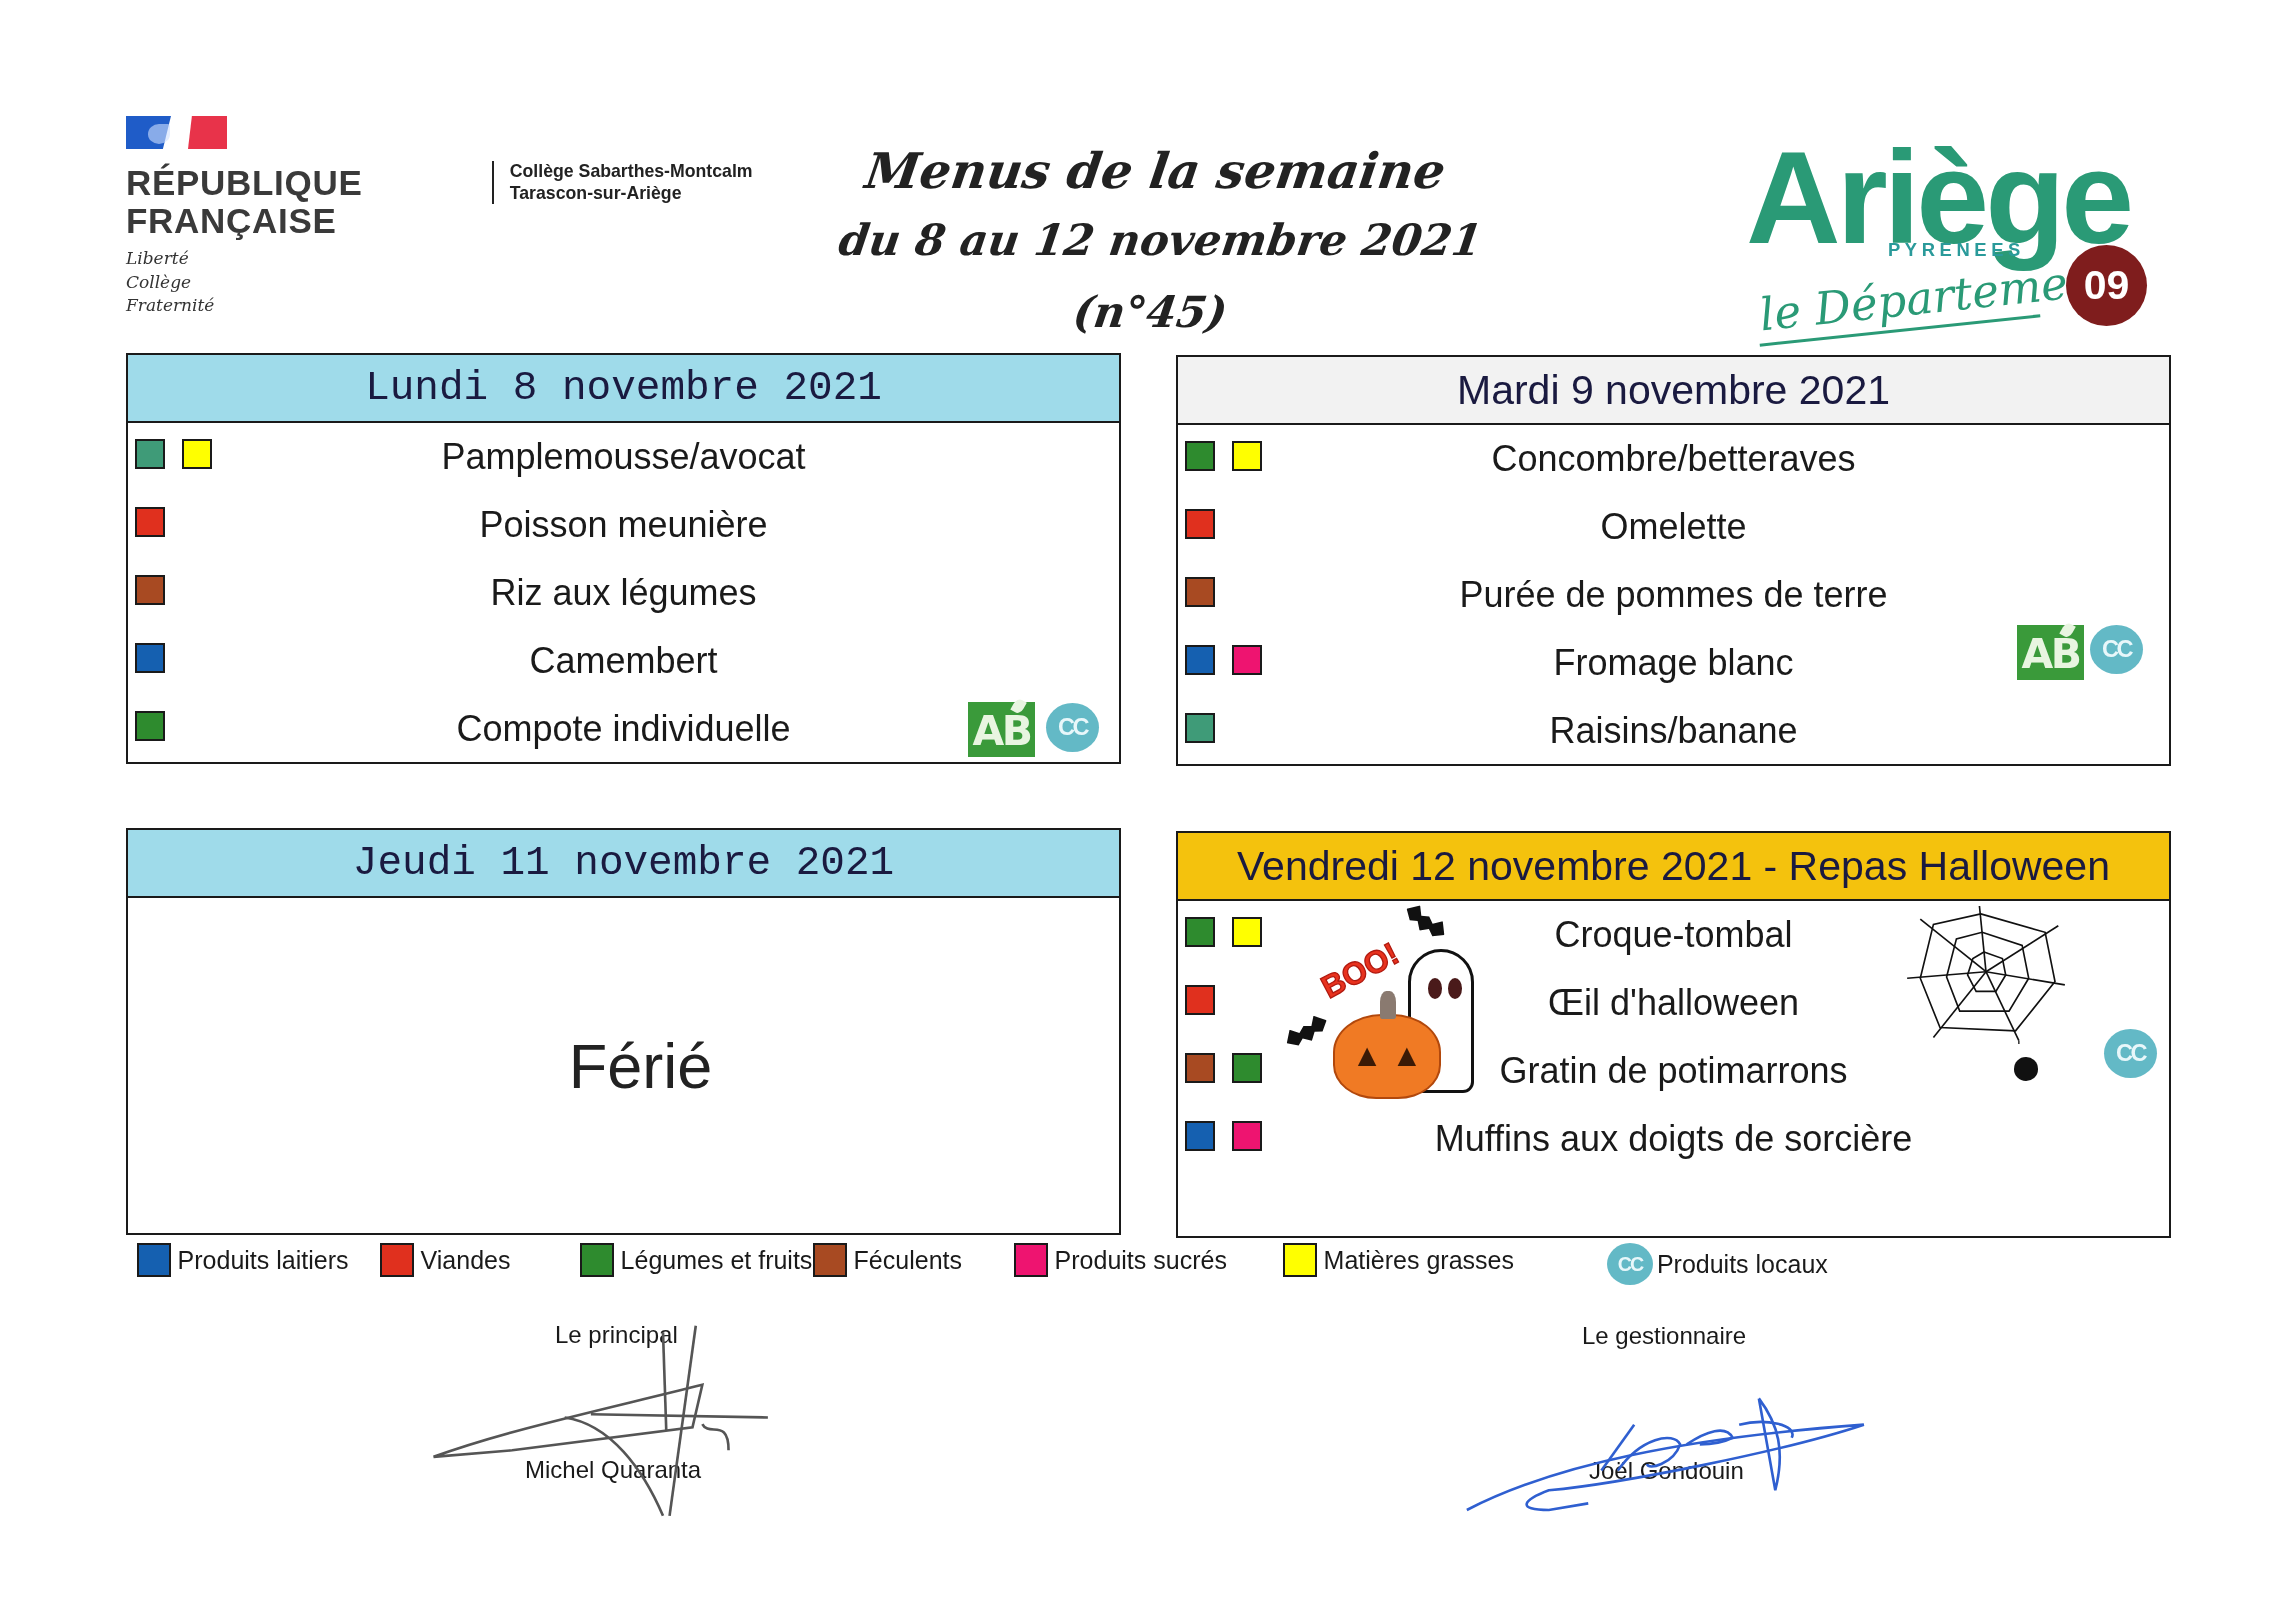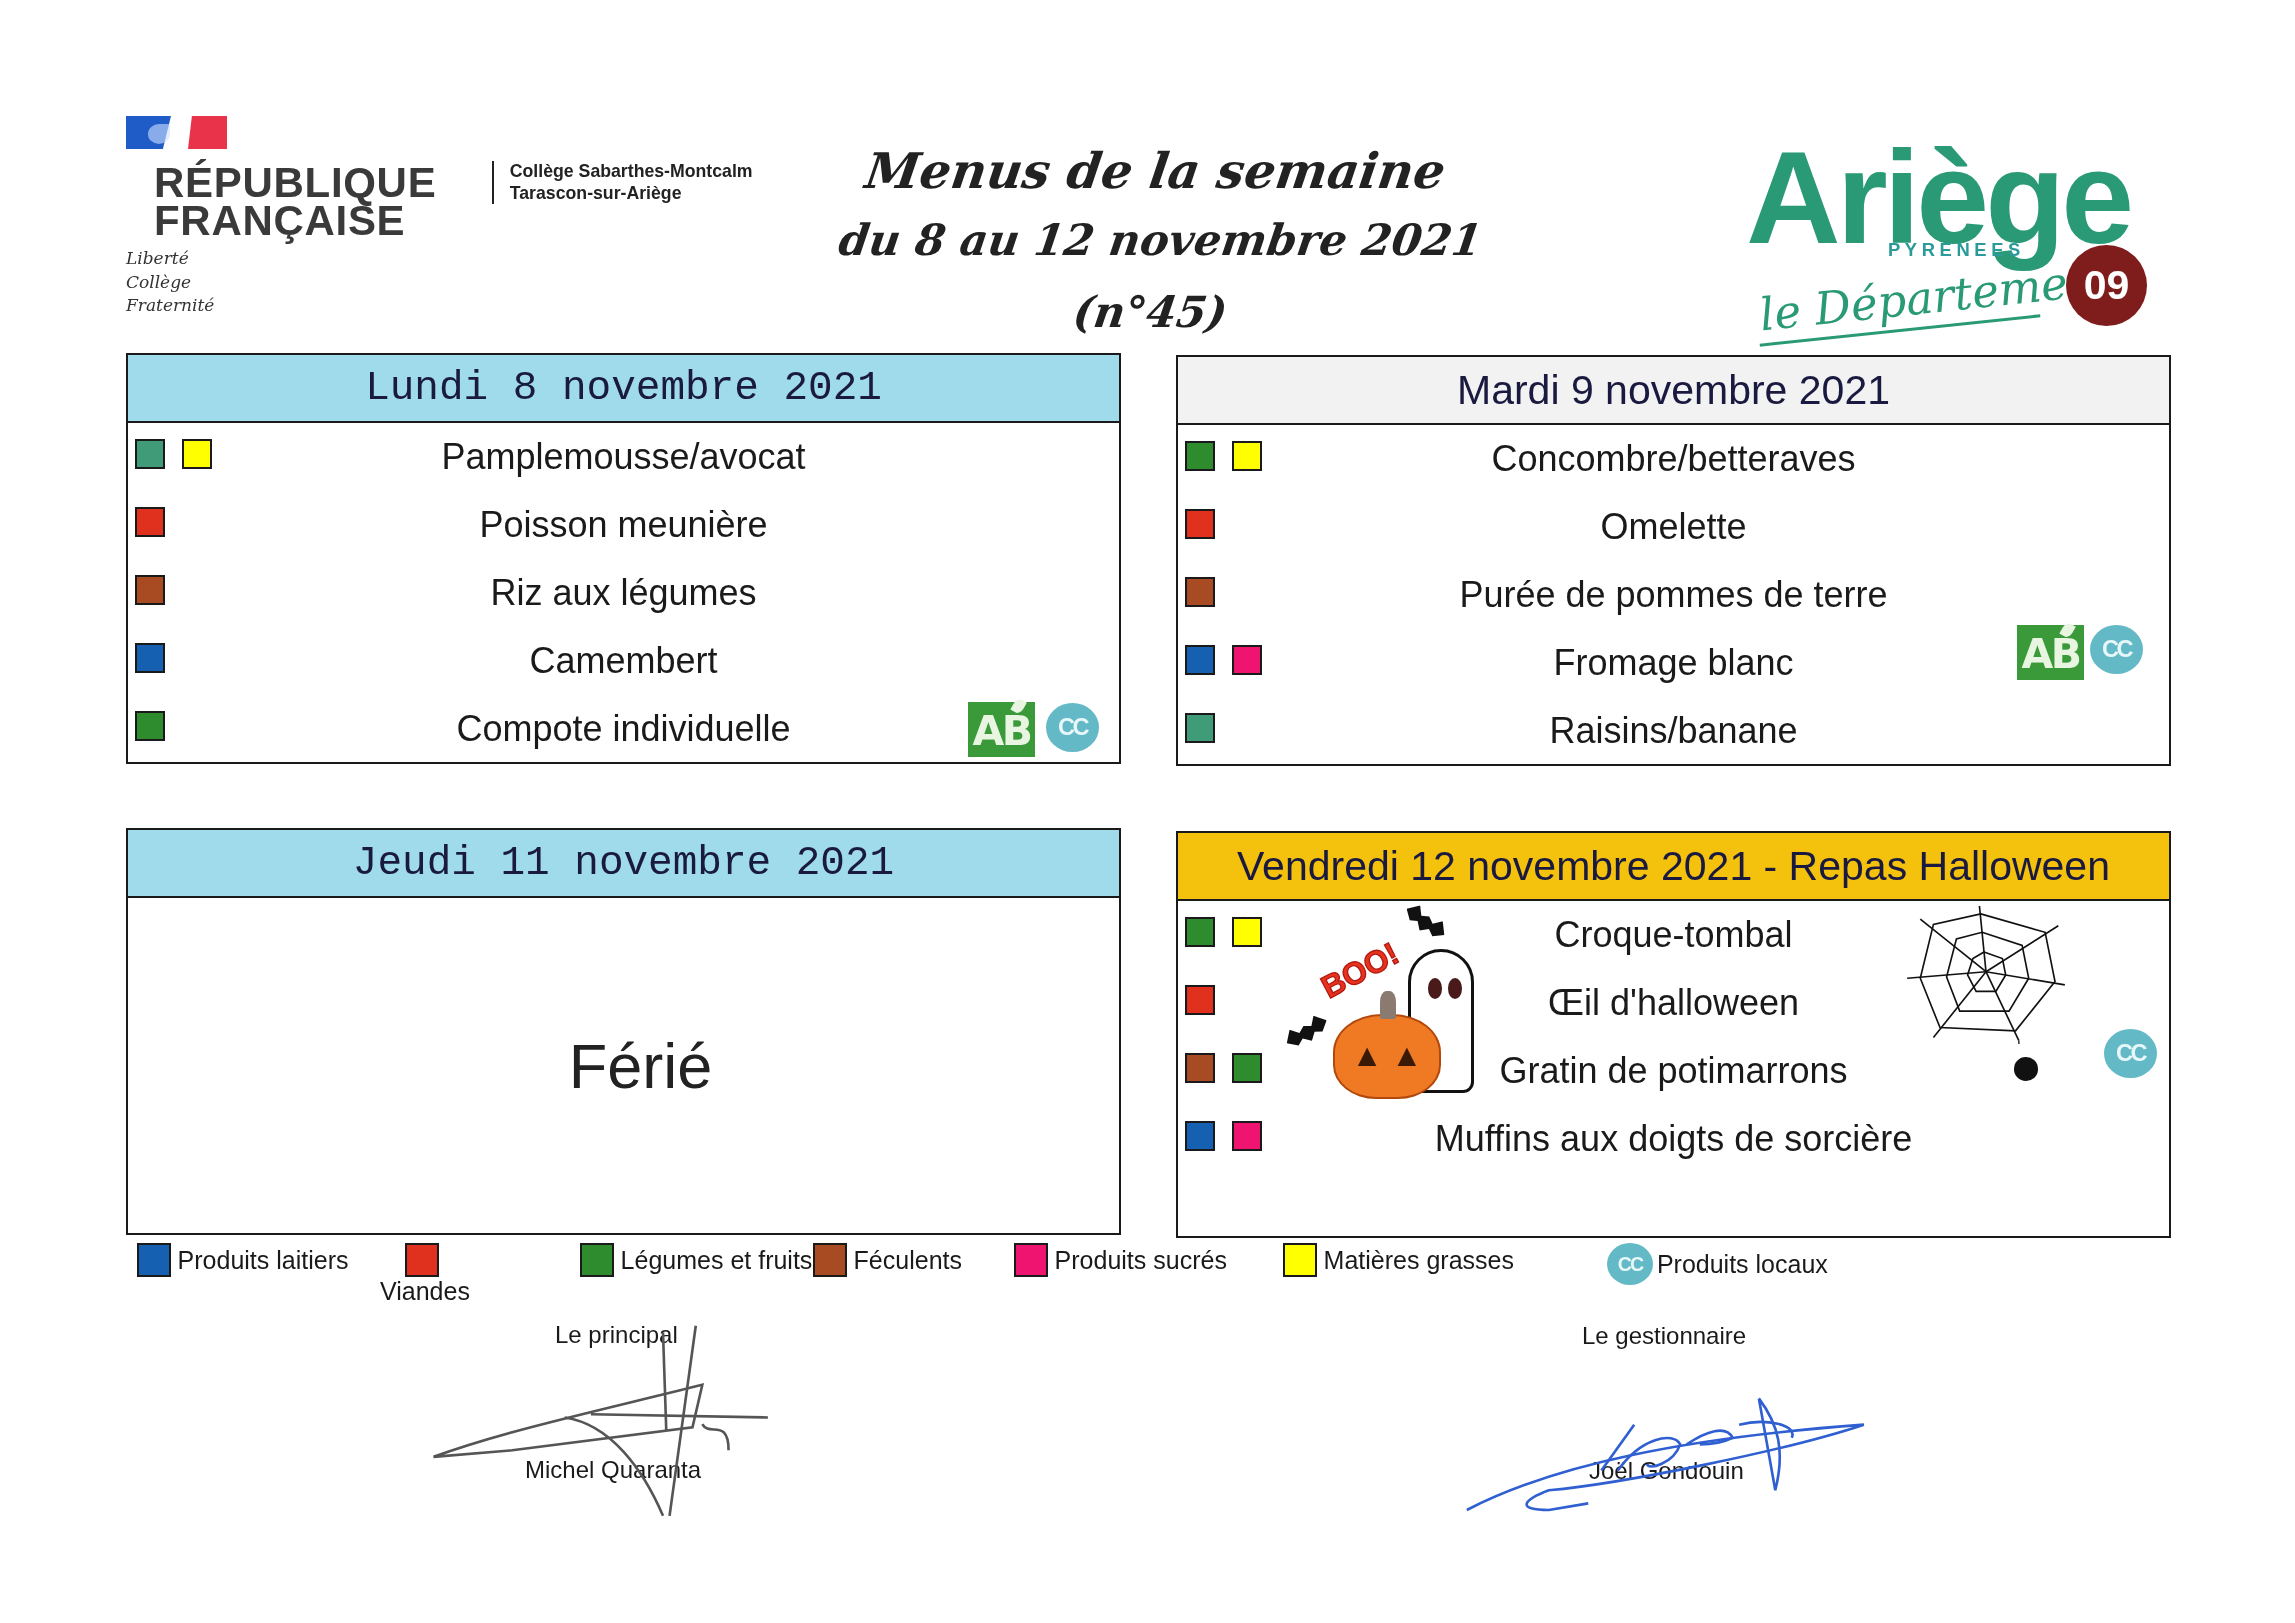--- a/index.html
+++ b/index.html
@@ -4,21 +4,21 @@
 <style>
   html, body { margin: 0; padding: 0; background: #ffffff; }
   body { width: 2295px; height: 1623px; position: relative; overflow: hidden; font-family: "Liberation Sans", sans-serif; color: #1a1a1a; }
 
   
   .rf { position: absolute; left: 126px; top: 116px; width: 263px; }
   .rf .flag { position: relative; width: 102px; height: 34px; }
   .rf .flag .blue { position: absolute; left: 0; top: 0; width: 45px; height: 33px; background: #1f5cc8; clip-path: polygon(0 0, 100% 0, 82% 100%, 0 100%); }
   .rf .flag .red { position: absolute; left: 62px; top: 0; width: 39px; height: 33px; background: #e8334a; clip-path: polygon(10% 0, 100% 0, 100% 100%, 0 100%); }
   .rf .flag .profile { position: absolute; left: 22px; top: 7.9px; width: 22px; height: 19.7px; border-radius: 50% 10% 50% 50%; background: #cfe0ff; opacity: .6; }
-  .rf .name { margin-top: 14.4px; font-weight: bold; font-size: 42px; line-height: 38px; letter-spacing: 0.7px; color: #3a3a3a; margin-left: 28px; }
+  .rf .name { margin-top: 14.4px; font-weight: bold; font-size: 35px; line-height: 38px; letter-spacing: 0.7px; color: #3a3a3a; }
   .rf .motto { margin-top: 6.6px; font-family: "DejaVu Serif", serif; font-style: italic; font-size: 17px; line-height: 23.6px; color: #333; }
 
   .college { position: absolute; left: 492px; top: 161px; border-left: 2.6px solid #222; padding-left: 15.8px; font-weight: bold; font-size: 17.7px; line-height: 21.7px; color: #222; }
 
   .title { position: absolute; left: 775px; top: 138px; width: 761px; text-align: center; font-family: "DejaVu Serif", serif; font-style: italic; font-weight: bold; color: #222; }
   .title .l1 { font-size: 49px; line-height: 66px; transform: skewX(-8deg); }
   .title .l2 { font-size: 43px; line-height: 72px; transform: skewX(-8deg); }
 
   .ariege { position: absolute; left: 1746px; top: 135px; width: 420px; height: 210px; }
   .ariege .word { position: absolute; left: 0; top: -9.2px; font-size: 131px; font-weight: bold; letter-spacing: -3.9px; color: #2a9a76; line-height: 144px; }
@@ -221,21 +221,21 @@
   </g>
   <line x1="170" y1="205" x2="170" y2="240" stroke="#111" stroke-width="2"></line>
 </svg>
 <div class="spider"></div>
 
 <div class="legend">
   <div class="leg" style="left:0px;">
     <span class="sq" style="background:#1560b0"></span>
     <span>Produits laitiers</span>
   </div>
-  <div class="leg" style="left:243px;flex-direction:column;">
+  <div class="leg" style="left:243px;">
     <span class="sq" style="background:#e0301e"></span>
     <span>Viandes</span>
   </div>
   <div class="leg" style="left:399px;padding-left:44px;">
     <span class="sq" style="background:#2e8b2e"></span>
     <span>Légumes et fruits</span>
   </div>
   <div class="leg" style="left:676px;">
     <span class="sq" style="background:#a84a22"></span>
     <span>Féculents</span>

